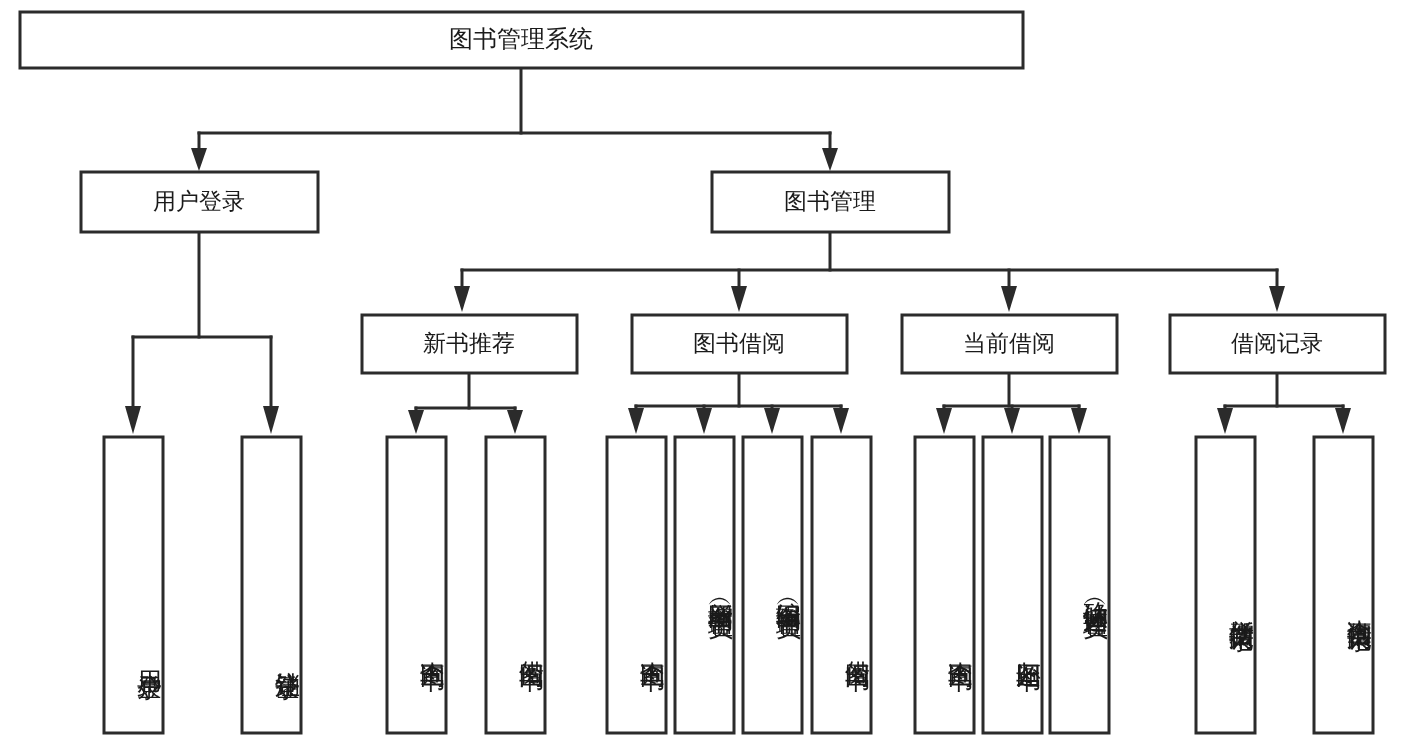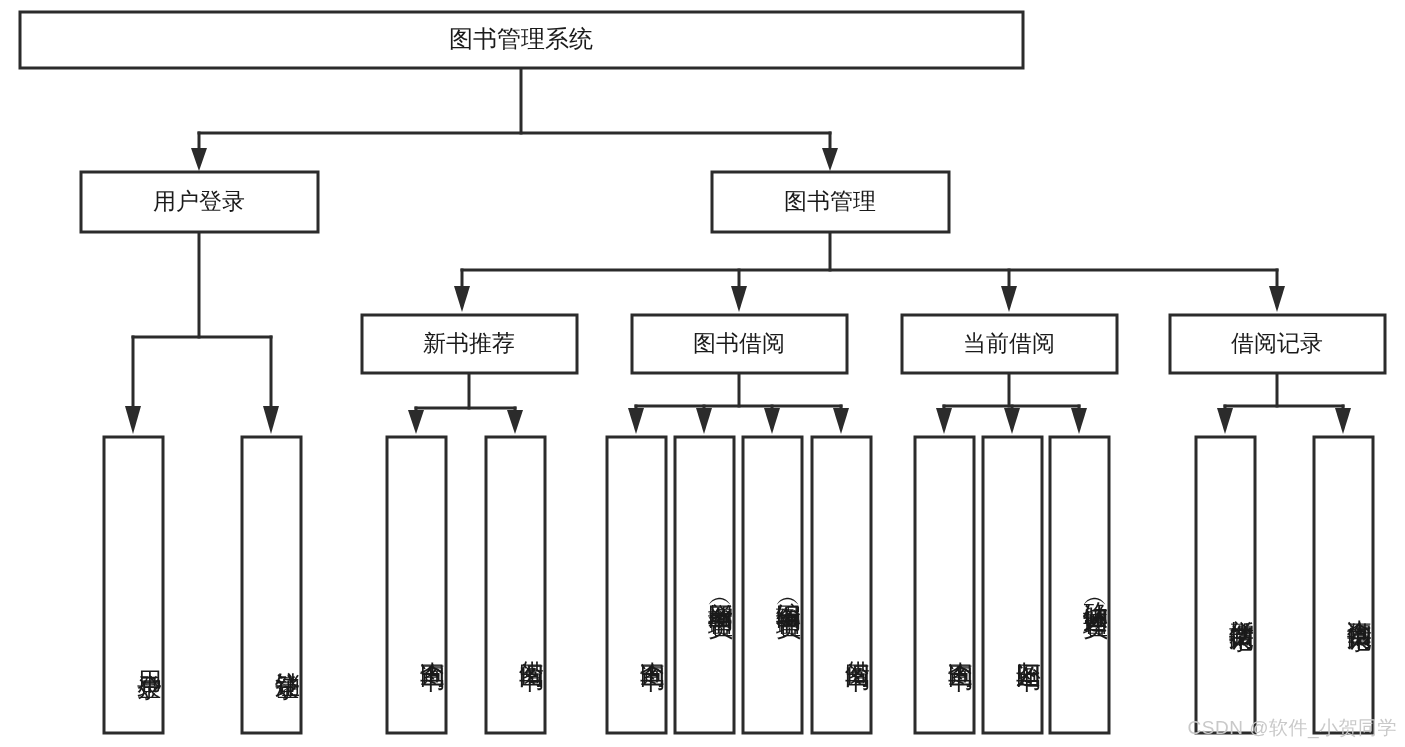--- a/index.html
+++ b/index.html
@@ -229,15 +229,14 @@
   <div class="vlabel" style="left:743px; top:437px; width:59px; height:296px; padding-top:6px;">编辑图书（管理员）</div>
   <div class="vlabel" style="left:812px; top:437px; width:59px; height:296px; padding-top:60px;">借阅图书</div>
 
   <div class="vlabel" style="left:915px; top:437px; width:59px; height:296px; padding-top:60px;">查询图书</div>
   <div class="vlabel" style="left:983px; top:437px; width:59px; height:296px; padding-top:60px;">归还图书</div>
   <div class="vlabel" style="left:1050px; top:437px; width:59px; height:296px; padding-top:6px;">确认归还（管理员）</div>
 
   <div class="vlabel" style="left:1196px; top:437px; width:59px; height:296px; padding-top:20px;">新增借阅记录</div>
   <div class="vlabel" style="left:1314px; top:437px; width:59px; height:296px; padding-top:20px;">查询借阅记录</div>
 
-  <div id="watermark">CSDN @软件_小贺同学</div>
 
 </div>
 
 </body></html>

